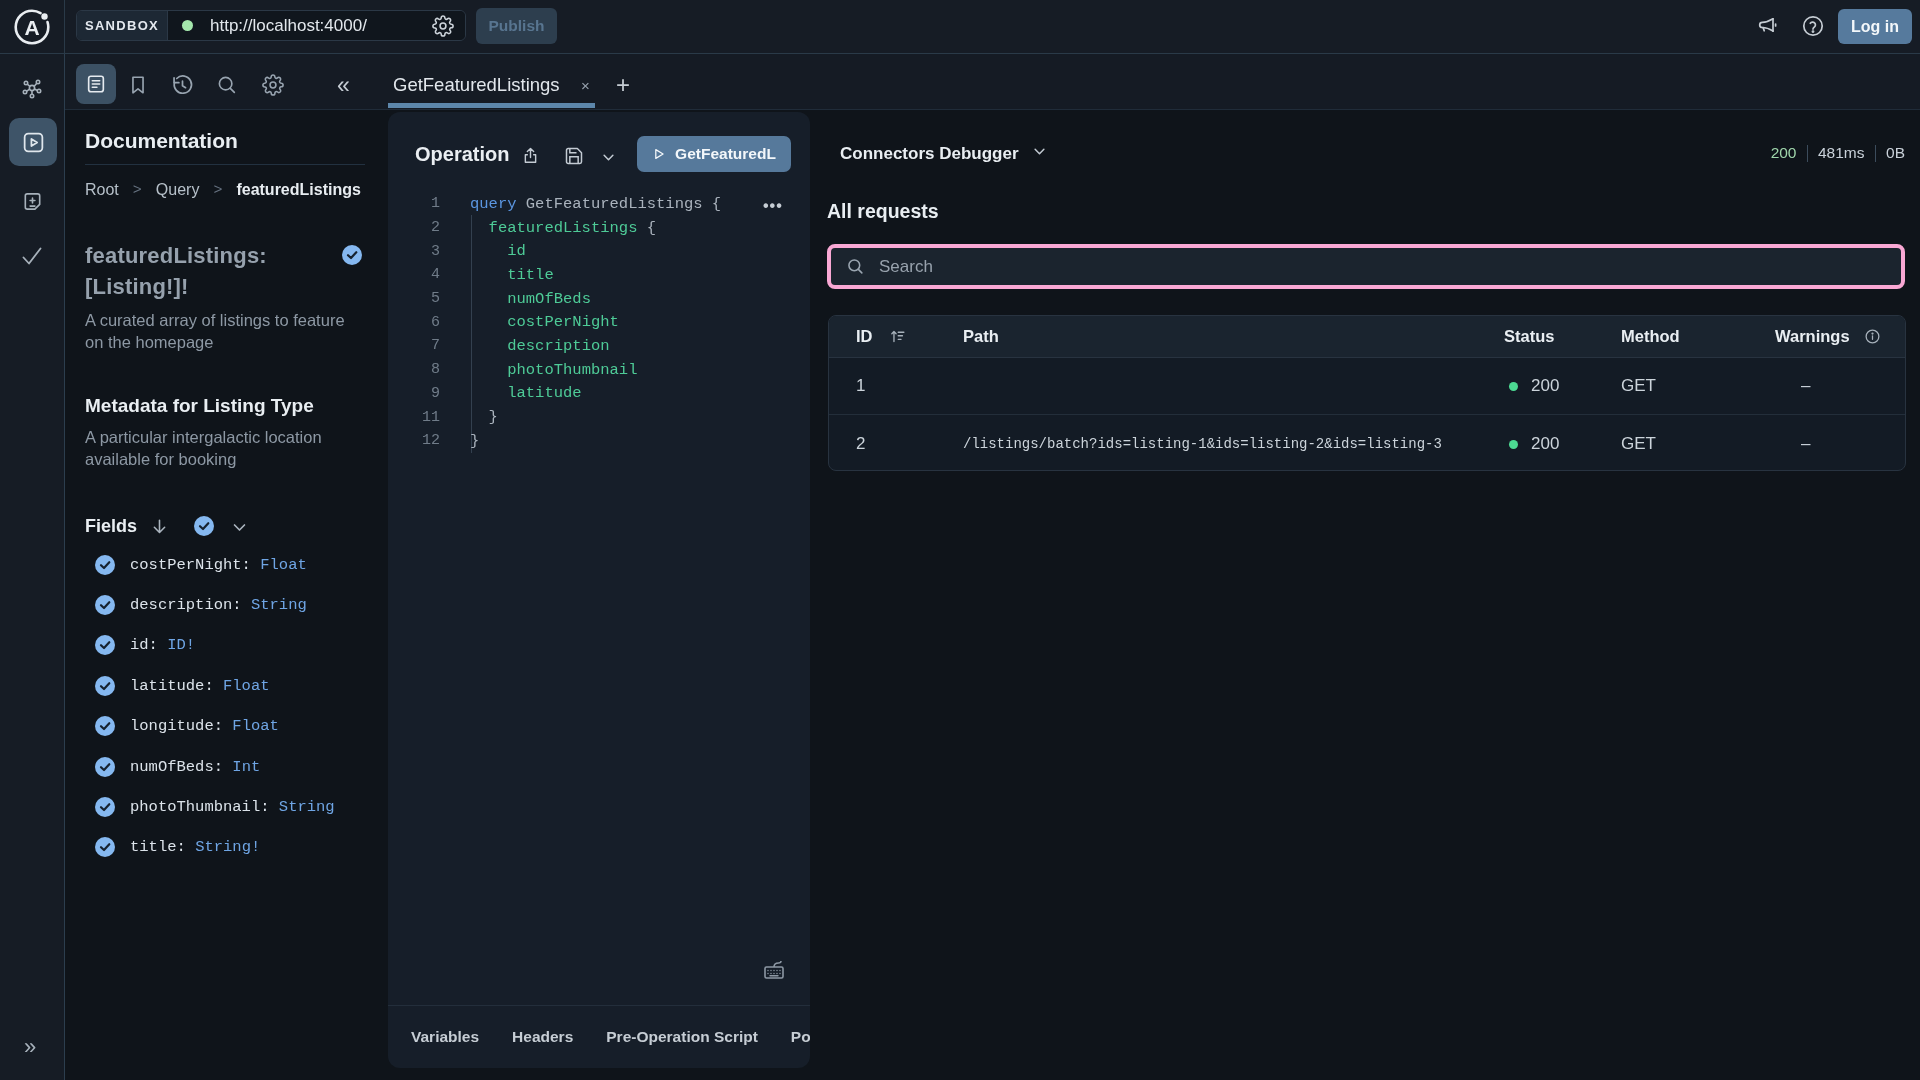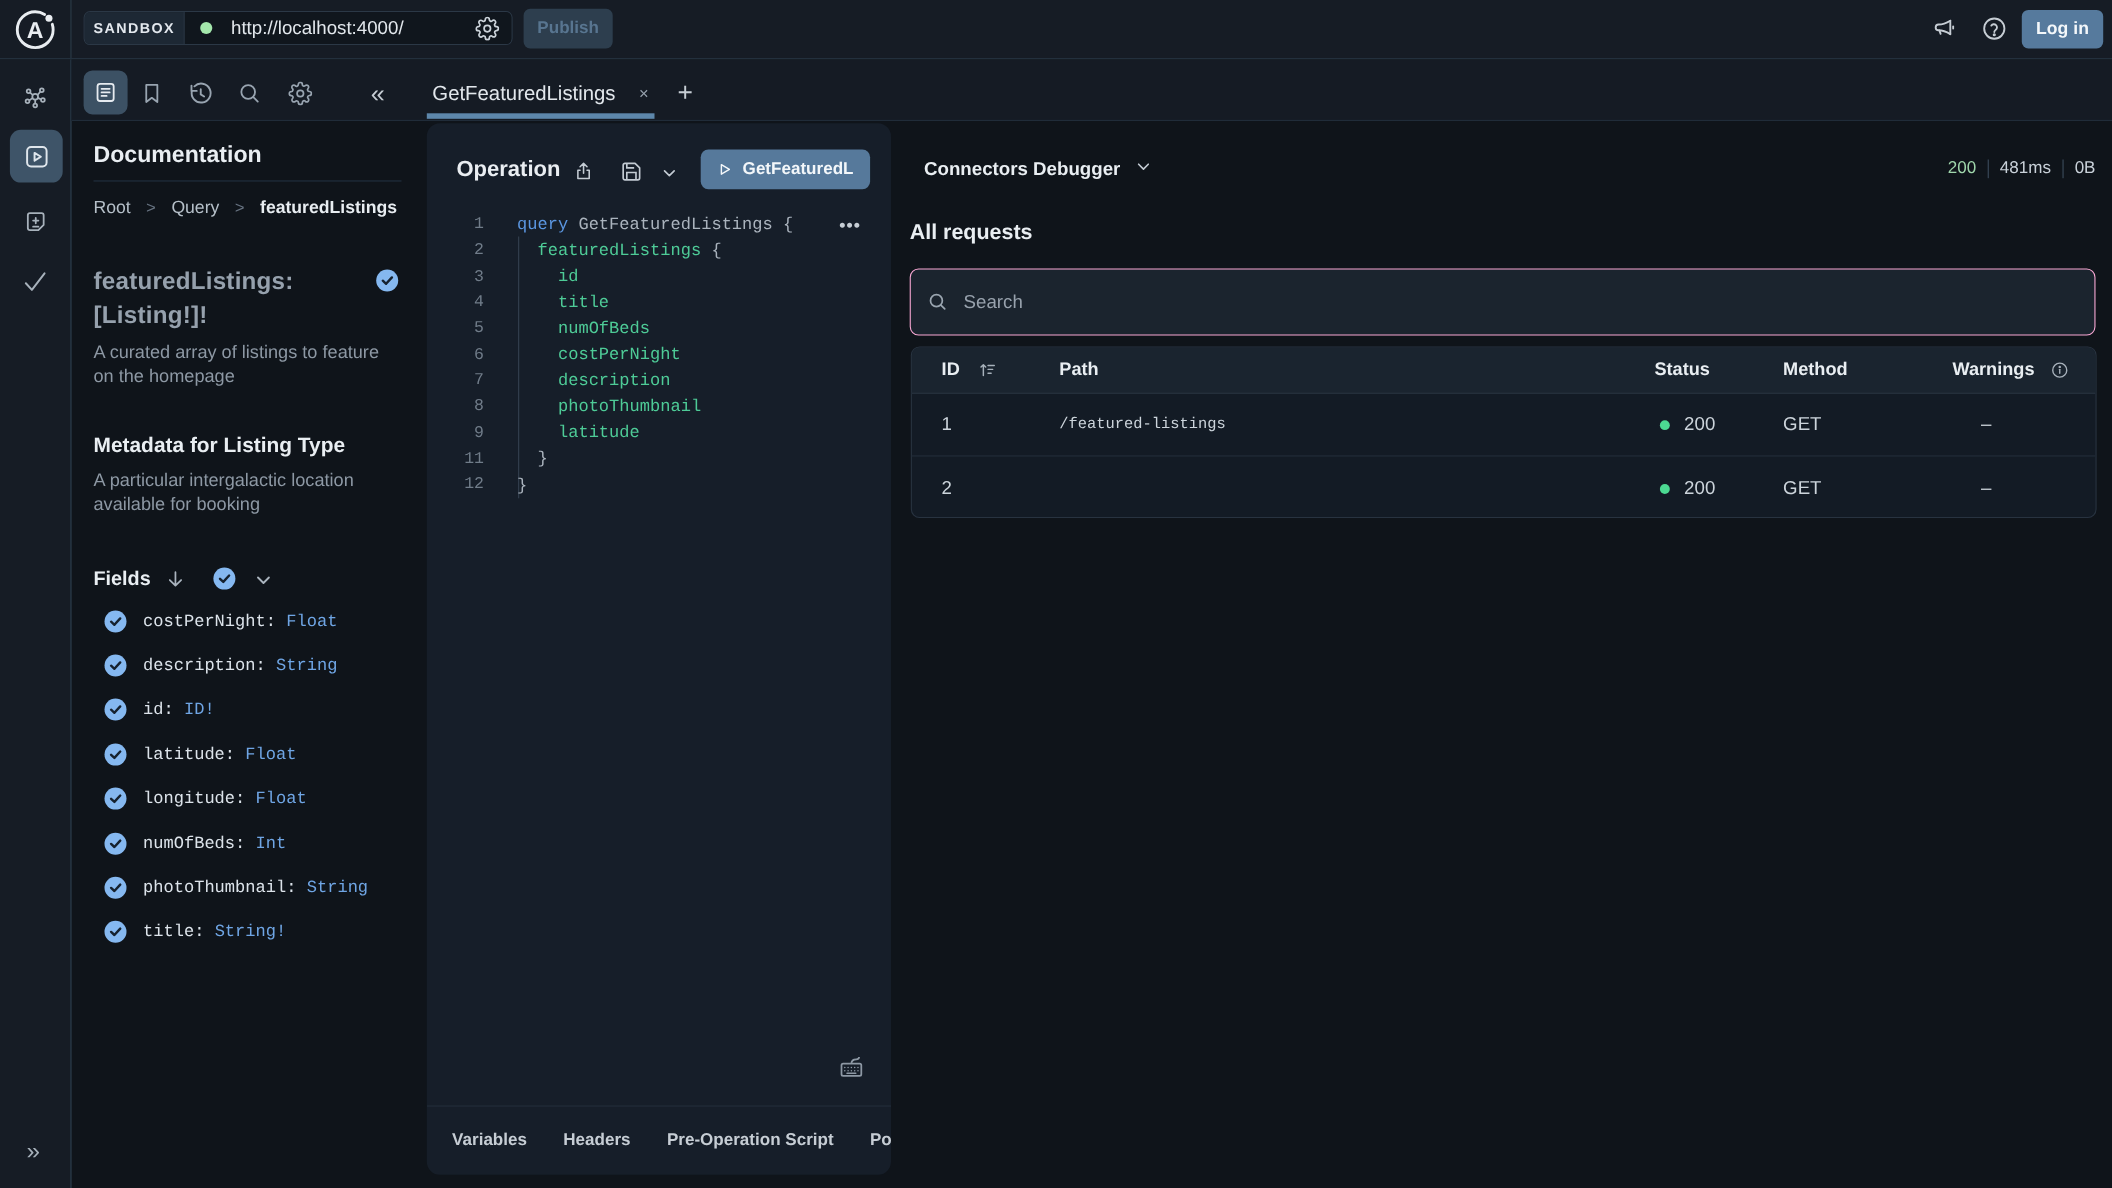--- a/index.html
+++ b/index.html
@@ -60,21 +60,21 @@
 #dots{position:absolute;left:375px;top:85px;color:#c6cdd4;font-size:16px;font-weight:bold;letter-spacing:1px}
 #kbicon{position:absolute;left:374px;top:846px}
 #opdivider{position:absolute;left:0;top:893px;width:422px;height:1px;background:#232e3b}
 #optabs{position:absolute;left:23px;top:893px;width:800px;height:63px;display:flex;align-items:center;gap:33px;font-size:15.5px;font-weight:bold;color:#c6cdd4;white-space:nowrap}
 
 #dbghead{position:absolute;left:840px;top:144px;font-size:17px;font-weight:bold;color:#e9eef2;display:flex;gap:13px}
 #metrics{position:absolute;left:1600px;top:144px;width:305px;display:flex;align-items:center;justify-content:flex-end;font-size:15.5px;color:#c9d1d9}
 #metrics .g{color:#9fd6ab}
 #metrics .bar{width:1.5px;height:17px;background:#3c4c5c;margin:0 10px}
 #allreq{position:absolute;left:827px;top:200px;font-size:19.5px;font-weight:bold;color:#e9eef2}
-#searchbox{position:absolute;left:827px;top:244px;width:1078px;height:61px;background:#1b242e;border:1px solid #f9a8d4;border-radius:8px;display:flex;align-items:center}
+#searchbox{position:absolute;left:827px;top:244px;width:1078px;height:45px;background:#1b242e;border:4px solid #f9a8d4;border-radius:8px;display:flex;align-items:center}
 #searchbox span{font-size:17px;color:#98a2ad;margin-left:14px}
 #reqtable{position:absolute;left:828px;top:315px;width:1078px;height:156px;border:1px solid #283340;border-radius:8px;overflow:hidden;background:#131b25}
 #thead{position:absolute;left:0;top:0;width:100%;height:42px;background:#1a242f;border-bottom:1px solid #283340}
 #thead div,#row1 div,#row2 div{position:absolute;top:0;height:100%;display:flex;align-items:center}
 #thead{font-size:16.5px;font-weight:bold;color:#e9eef2}
 #row1{position:absolute;left:0;top:42px;width:100%;height:57px;border-bottom:1px solid #232e3a}
 #row2{position:absolute;left:0;top:100px;width:100%;height:56px}
 .cid{left:27px}.cpath{left:134px}.cstat{left:675px}.cmeth{left:792px}.cwarn{left:946px}
 .rowtx{font-size:17px;color:#ccd4db}
 .pathtx{font-family:"Liberation Mono",monospace;font-size:14px;color:#ccd4db}
@@ -362,24 +362,24 @@
     <div style="left:1035px">
         <svg width="17" height="17" viewBox="0 0 24 24" fill="none" stroke="#a7b1bb" stroke-width="1.8">
           <circle cx="12" cy="12" r="9"></circle>
           <path d="M12 11 v5" stroke-linecap="round"></path>
           <circle cx="12" cy="7.8" r="0.7" fill="#a7b1bb"></circle>
         </svg>
       </div>
   </div>
   <div id="row1">
     <div class="cid rowtx">1</div>
-    <div class="cpath pathtx">/featured-listings</div>
     <div class="cstat rowtx" style="left:680px"><span class="gdot"></span>200</div>
     <div class="cmeth rowtx">GET</div>
     <div class="rowtx" style="left:972px">–</div>
   </div>
   <div id="row2">
     <div class="cid rowtx">2</div>
+    <div class="cpath pathtx">/listings/batch?ids=listing-1&amp;ids=listing-2&amp;ids=listing-3</div>
     <div class="cstat rowtx" style="left:680px"><span class="gdot"></span>200</div>
     <div class="cmeth rowtx">GET</div>
     <div class="rowtx" style="left:972px">–</div>
   </div>
 </div>
 
 </body></html>

